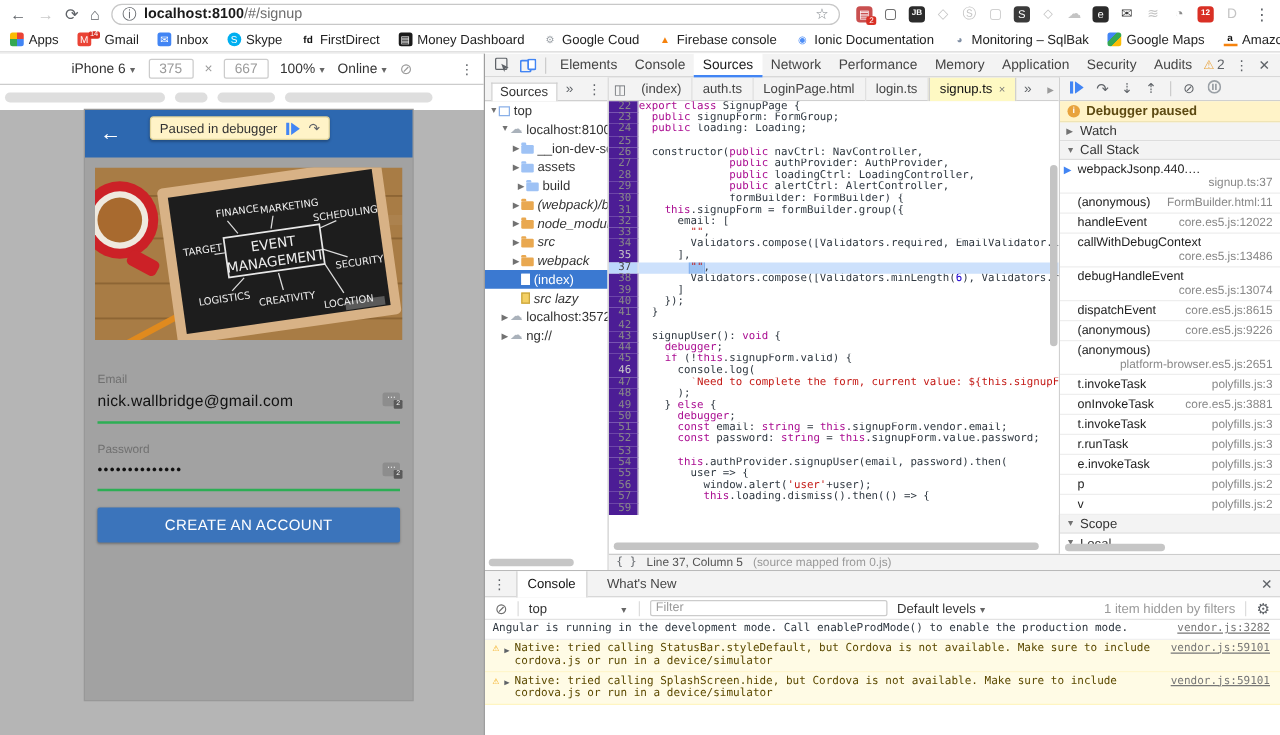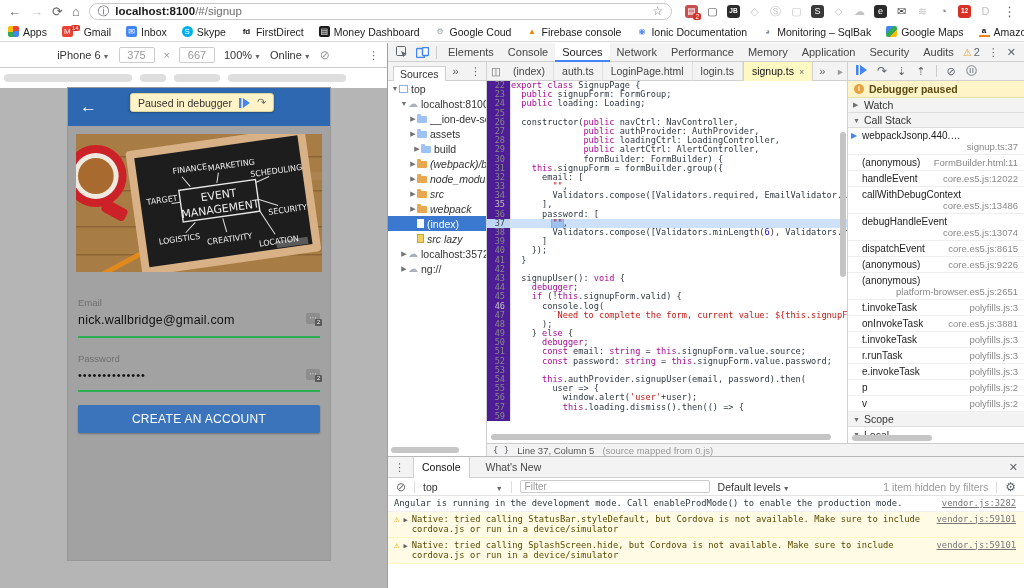--- a/index.html
+++ b/index.html
@@ -45,21 +45,21 @@
   #dev-toolbar .rot{color:#9a9a9a;font-size:12px}
   #devtb-menu{position:absolute;right:8px;color:#5f6368}
   #mq-strip{position:absolute;left:0;top:25px;width:100%;height:20px;background:#fff;display:flex;align-items:center;gap:8px;padding:0 4px}
   .mqpill{height:8px;background:#dedede;border-radius:4px}
 
   
   #phone{position:absolute;left:68px;top:45px;width:262px;height:472px;background:#a2a2a2;box-shadow:0 0 0 1px #989898}
   #app-header{height:38px;background:#2d68b0;display:flex;align-items:center;padding:0 12px;position:relative}
   #app-back{color:#fff;font-size:17px}
   #app-title{position:absolute;left:0;right:0;text-align:center;color:#fff;font-size:14.5px}
-  #paused-banner{position:absolute;left:134px;top:5px;transform:translateX(-50%);z-index:5;
+  #paused-banner{position:absolute;left:124px;top:5px;transform:translateX(-50%);z-index:5;
                  background:#fff3c7;border:1px solid #e0d49a;border-radius:3px;box-shadow:0 1px 2px rgba(0,0,0,.25);
                  display:flex;align-items:center;gap:7px;padding:2px 7px;font-size:10.5px;color:#333;white-space:nowrap}
   .ico-resume{display:inline-flex;align-items:center}
   #phone-photo{margin:8px;height:138px}
   .fieldwrap{padding:0 10px}
   .flabel{margin-top:15px;font-size:9.5px;color:#707070}
   .fvalrow{display:flex;margin-top:5px;border-bottom:2px solid #2dae54;padding-bottom:9px}
   .fval{flex:1;font-size:12.5px;color:#111;letter-spacing:.2px}
   .fval.dots{font-size:11px;letter-spacing:1px}
   .pmic{position:relative;width:14px;height:11px;background:#8d8d8d;border-radius:2px;color:#fff;
@@ -559,24 +559,20 @@
             <span class="ct"><span class="tk-p">        </span><span class="tk-s">""</span><span class="tk-p">,</span></span>
           </div>
           <div class="cl">
             <span class="g">34</span>
             <span class="ct"><span class="tk-p">        Validators.compose([Validators.required, EmailValidator.isVa</span></span>
           </div>
           <div class="cl dim">
             <span class="g">35</span>
             <span class="ct"><span class="tk-p">      ],</span></span>
           </div>
-          <div class="cl">
-            <span class="g">36</span>
-            <span class="ct"><span class="tk-p">      password: [</span></span>
-          </div>
           <div class="cl paused">
             <span class="g">37</span>
             <span class="ct"><span class="tk-p">        </span><span class="tk-ss">""</span><span class="tk-p">,</span></span>
           </div>
           <div class="cl">
             <span class="g">38</span>
             <span class="ct"><span class="tk-p">        Validators.compose([Validators.minLength(</span><span class="tk-n">6</span><span class="tk-p">), Validators.requ</span></span>
           </div>
           <div class="cl">
             <span class="g">39</span>
@@ -621,21 +617,21 @@
           <div class="cl">
             <span class="g">49</span>
             <span class="ct"><span class="tk-p">    } </span><span class="tk-k">else</span><span class="tk-p"> {</span></span>
           </div>
           <div class="cl">
             <span class="g">50</span>
             <span class="ct"><span class="tk-p">      </span><span class="tk-k">debugger</span><span class="tk-p">;</span></span>
           </div>
           <div class="cl">
             <span class="g">51</span>
-            <span class="ct"><span class="tk-p">      </span><span class="tk-k">const</span><span class="tk-p"> email: </span><span class="tk-k">string</span><span class="tk-p"> = </span><span class="tk-k">this</span><span class="tk-p">.signupForm.value.source;</span></span>
+            <span class="ct"><span class="tk-p">      </span><span class="tk-k">const</span><span class="tk-p"> email: </span><span class="tk-k">string</span><span class="tk-p"> = </span><span class="tk-k">this</span><span class="tk-p">.signupForm.vendor.email;</span></span>
           </div>
           <div class="cl">
             <span class="g">52</span>
             <span class="ct"><span class="tk-p">      </span><span class="tk-k">const</span><span class="tk-p"> password: </span><span class="tk-k">string</span><span class="tk-p"> = </span><span class="tk-k">this</span><span class="tk-p">.signupForm.value.password;</span></span>
           </div>
           <div class="cl">
             <span class="g">53</span>
             <span class="ct"></span>
           </div>
           <div class="cl">

